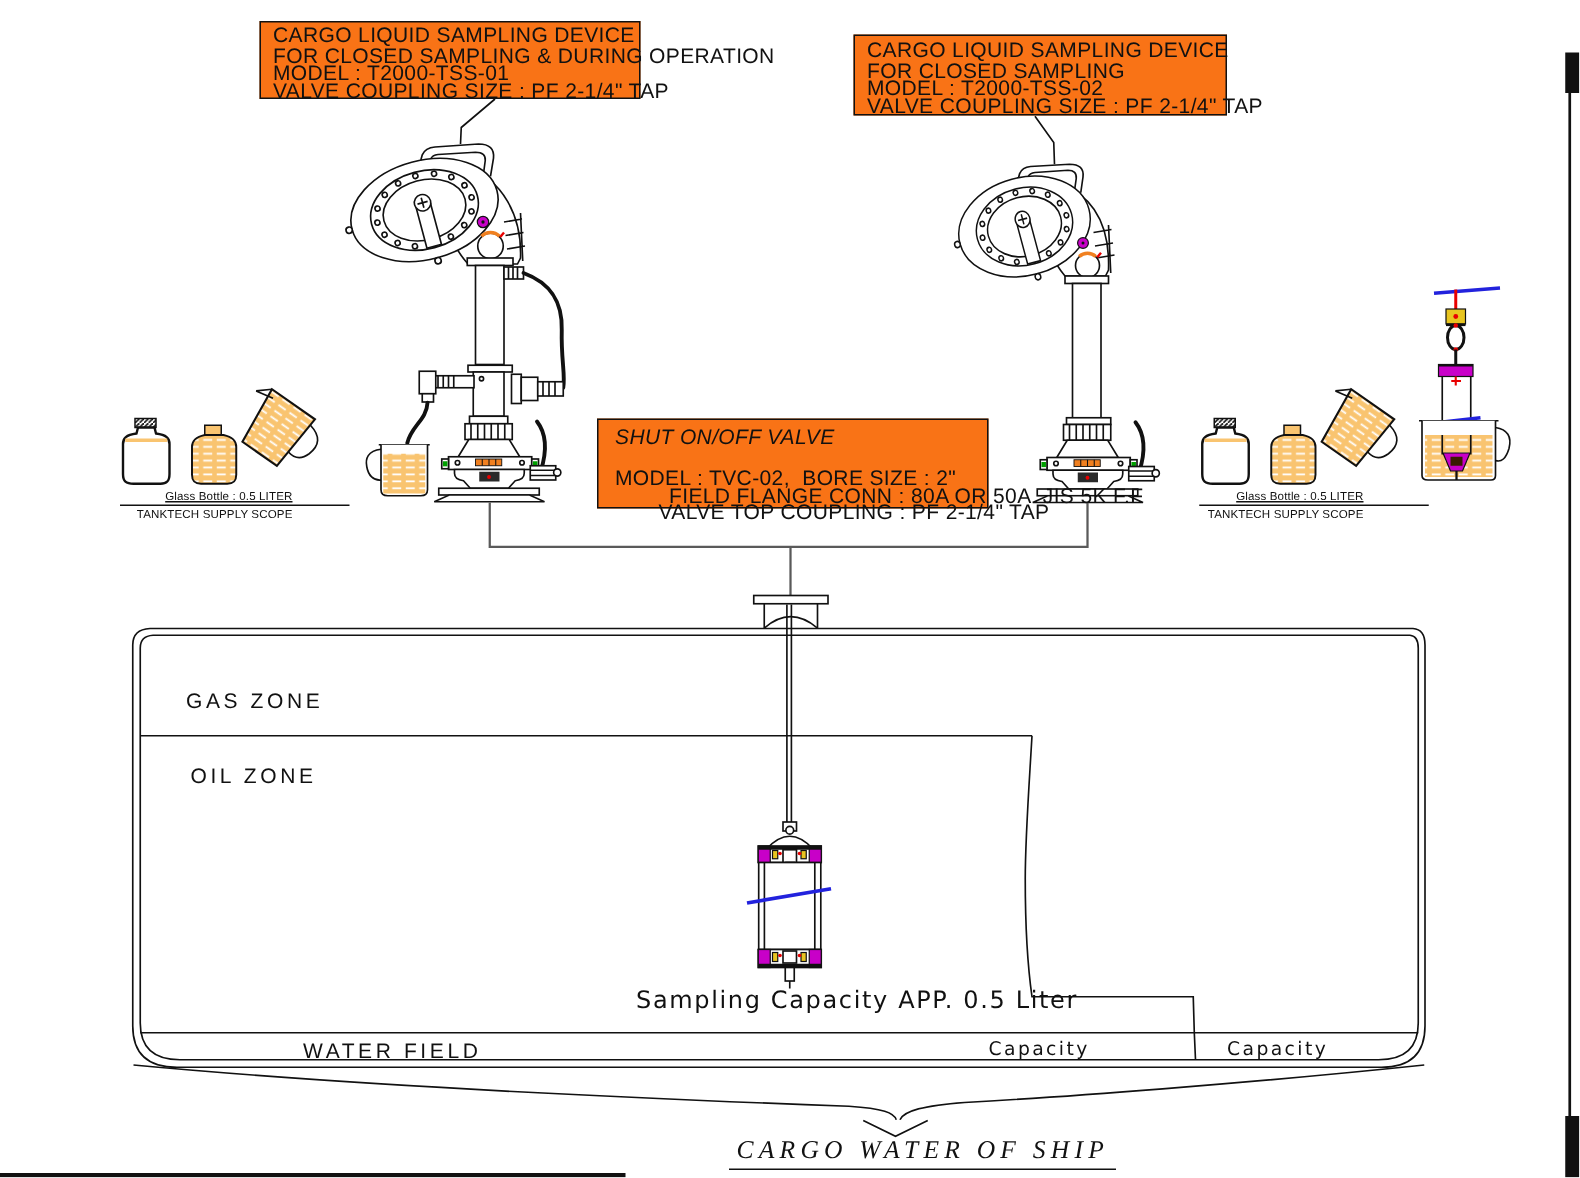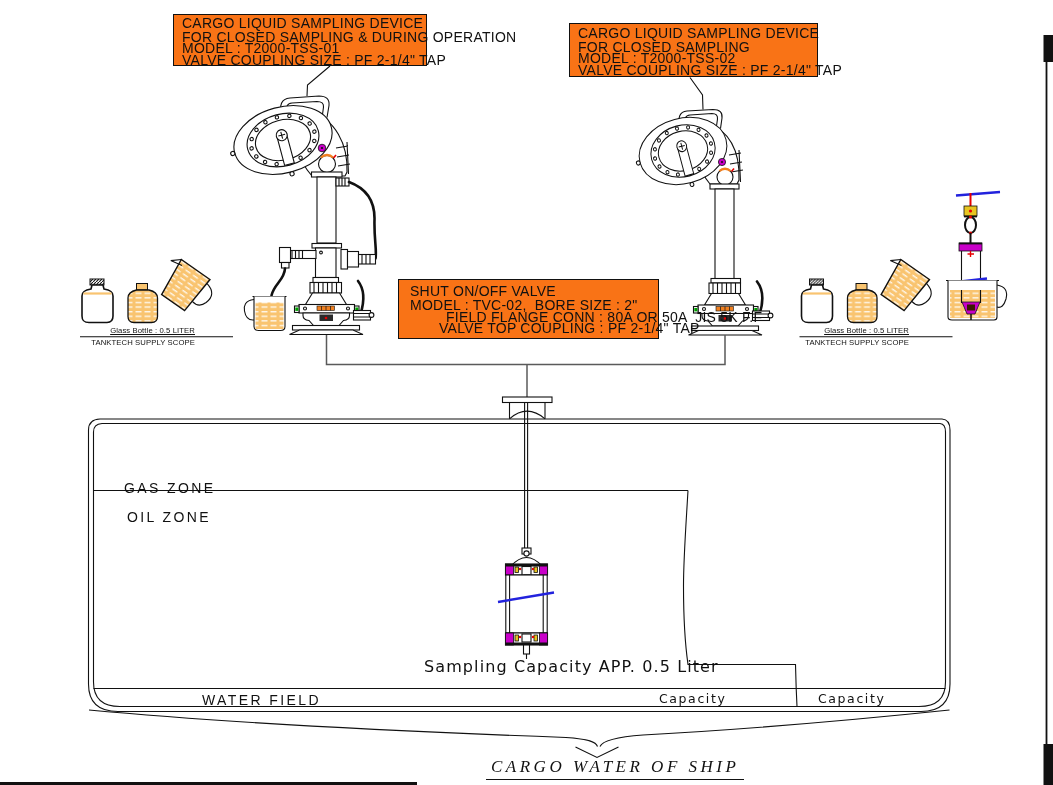--- a/index.html
+++ b/index.html
@@ -297,36 +297,36 @@
 </div>
 
 <div class="ann-box" style="left:569px; top:23px; width:249px; height:54px; padding:4px 8px;">
   <div class="ann-line gap">CARGO LIQUID SAMPLING DEVICE</div>
   <div class="ann-line">FOR CLOSED SAMPLING</div>
   <div class="ann-line">MODEL : T2000-TSS-02</div>
   <div class="ann-line">VALVE COUPLING SIZE : PF 2-1/4" TAP</div>
 </div>
 
 <div class="ann-box" style="left:398px; top:279px; width:261px; height:60px; padding:6px 11px;">
-  <div class="ann-line" style="margin-bottom:3px;">SHUT ON/OFF VALVE</div>
+  <div class="ann-line" style="margin-bottom:16px;font-style:italic;">SHUT ON/OFF VALVE</div>
   <div class="ann-line">MODEL : TVC-02,  BORE SIZE : 2"</div>
   <div class="ann-line ind-a">FIELD FLANGE CONN : 80A OR 50A  JIS 5K F.F</div>
   <div class="ann-line ind-b">VALVE TOP COUPLING : PF 2-1/4" TAP</div>
 </div>
 
 <div class="cap-box" style="left:83px; top:326px;">
   <div class="cap1">Glass Bottle : 0.5 LITER</div>
   <div style="margin-top:2.5px;">TANKTECH SUPPLY SCOPE</div>
 </div>
 <div class="cap-box" style="left:797px; top:326px;">
   <div class="cap1">Glass Bottle : 0.5 LITER</div>
   <div style="margin-top:2.5px;">TANKTECH SUPPLY SCOPE</div>
 </div>
 
-<div class="lbl zone" style="left:124px; top:480px;">GAS ZONE</div>
+<div class="lbl zone" style="left:124px; top:459px;">GAS ZONE</div>
 <div class="lbl zone" style="left:127px; top:509px;">OIL ZONE</div>
 <div class="lbl zone" style="left:202px; top:692px;">WATER FIELD</div>
 <div class="lbl softlbl" style="left:659px; top:691px;">Capacity</div>
 <div class="lbl softlbl" style="left:818px; top:691px;">Capacity</div>
 <div class="lbl softlbl" style="left:424px; top:657px; font-size:16px; letter-spacing:1.1px;">Sampling Capacity APP. 0.5 Liter</div>
 
 <div class="title" style="left:486px; top:757px;">CARGO WATER OF SHIP</div>
 
 </div>
 

